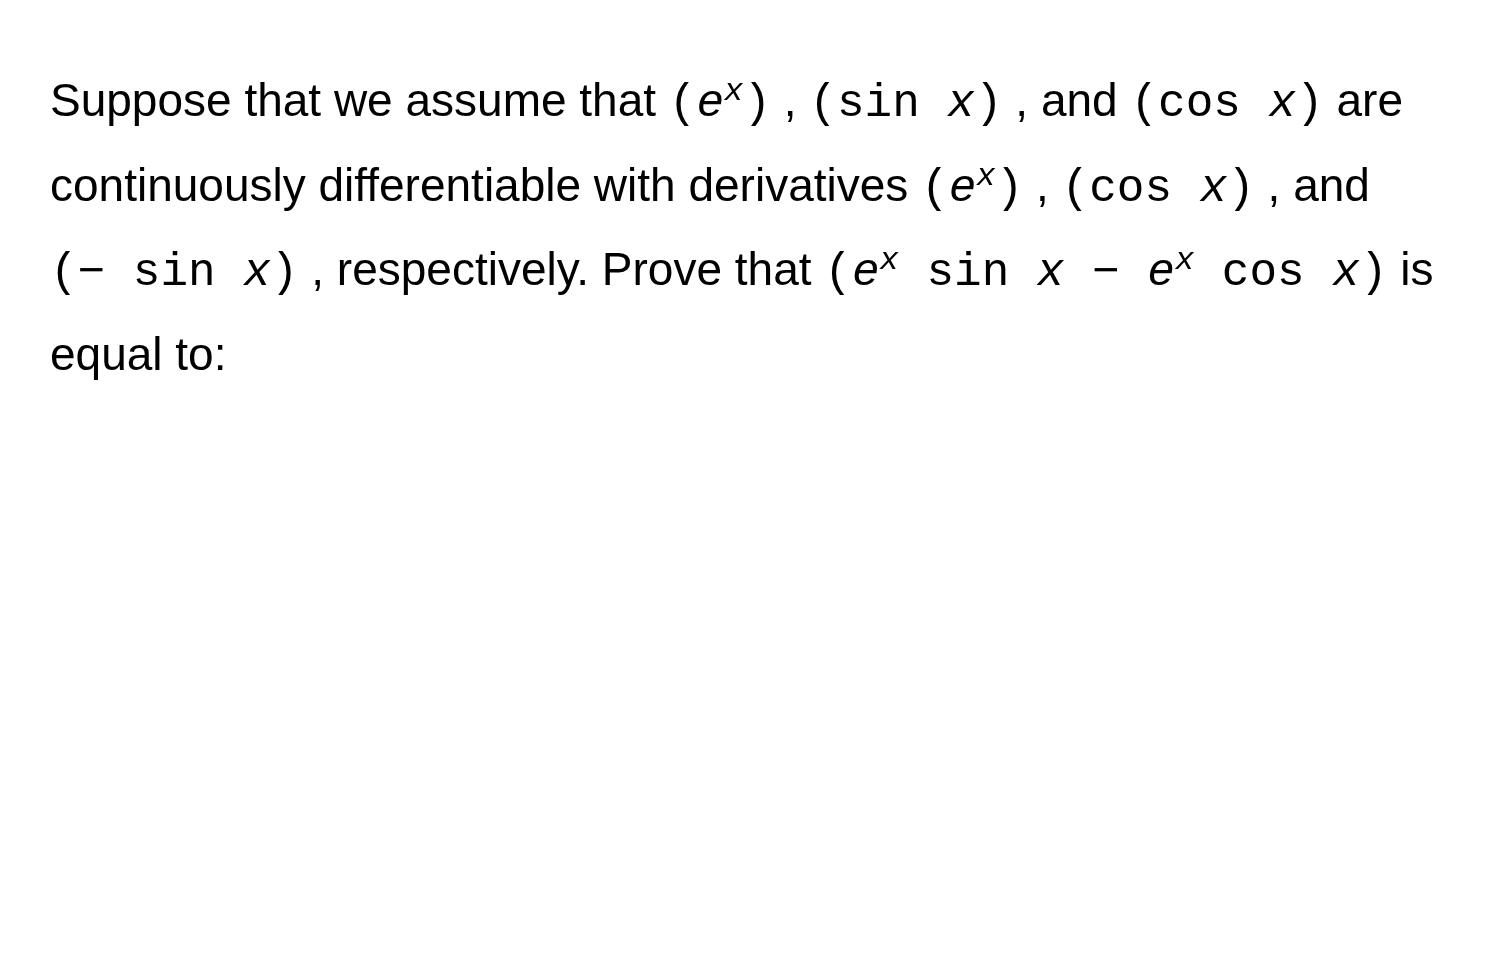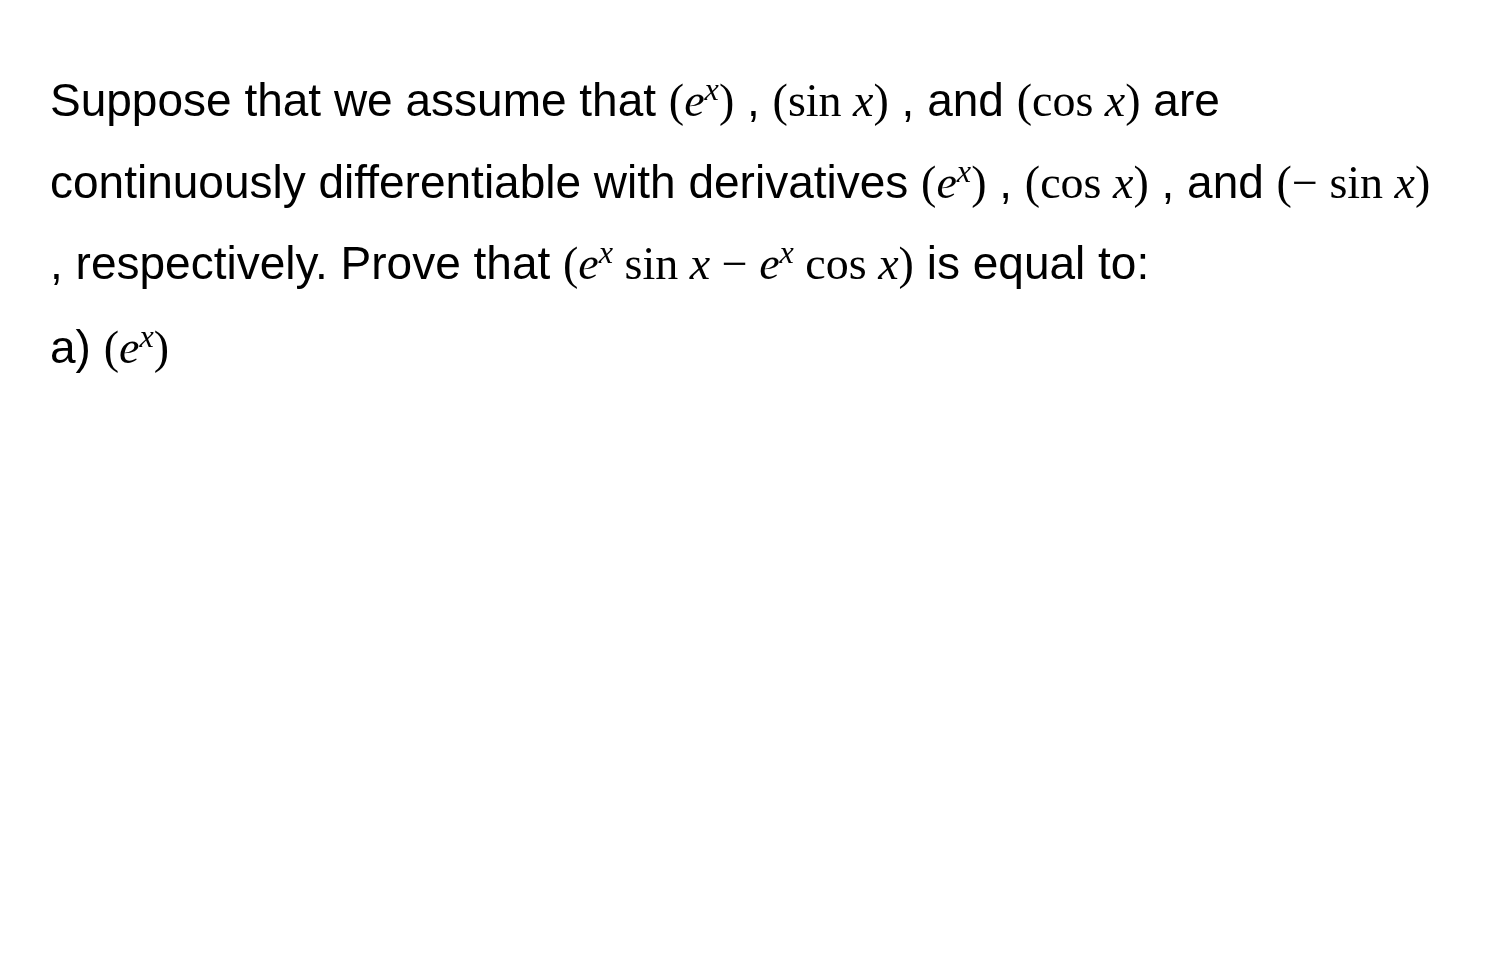--- a/index.html
+++ b/index.html
@@ -13,21 +13,21 @@
       background: #ffffff;
       font-family: Arial, Helvetica, sans-serif;
       padding: 60px 50px;
       color: #000000;
     }
     .content {
       font-size: 46px;
       line-height: 1.75;
     }
     .math {
-      font-family: Liberation Serif, serif;
+      font-family: Liberation Mono, monospace;
       white-space: nowrap;
     }
     .math-italic {
       font-style: italic;
     }
     sup {
       font-size: 0.7em;
       vertical-align: super;
       line-height: 0;
     }
@@ -42,19 +42,16 @@
     }
   </style>
 </head>
 <body>
 
 <div class="content">
   <div>
     <span>Suppose that we assume that </span><span class="math"><span>(</span><span class="math-italic">e</span><sup class="math-italic">x</sup><span>)</span></span><span> , </span><span class="math"><span>(</span><span>sin </span><span class="math-italic">x</span><span>)</span></span><span> , and </span><span class="math"><span>(</span><span>cos </span><span class="math-italic">x</span><span>)</span></span><span> are continuously differentiable with derivatives </span><span class="math"><span>(</span><span class="math-italic">e</span><sup class="math-italic">x</sup><span>)</span></span><span> , </span><span class="math"><span>(</span><span>cos </span><span class="math-italic">x</span><span>)</span></span><span> , and </span><span class="math"><span>(</span><span>− </span><span>sin </span><span class="math-italic">x</span><span>)</span></span><span> , respectively. Prove that </span><span class="math"><span>(</span><span class="math-italic">e</span><sup class="math-italic">x</sup><span> </span><span>sin </span><span class="math-italic">x</span><span> − </span><span class="math-italic">e</span><sup class="math-italic">x</sup><span> </span><span>cos </span><span class="math-italic">x</span><span>)</span></span><span> is equal to:</span>
   </div>
 
-  <div class="option">
-    <span class="option-label">a) </span><span class="math option-math"><span>(</span><span class="math-italic">e</span><sup class="math-italic">x</sup><span>)</span></span>
-  </div>
 
 
 
 </div>
 
 </body></html>

